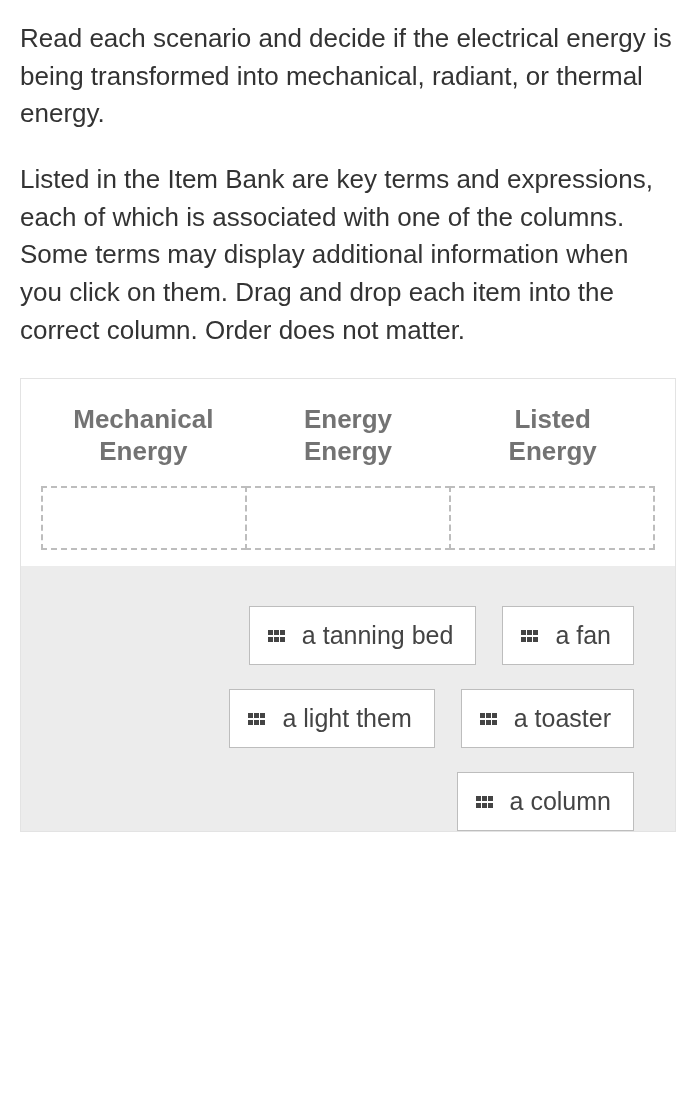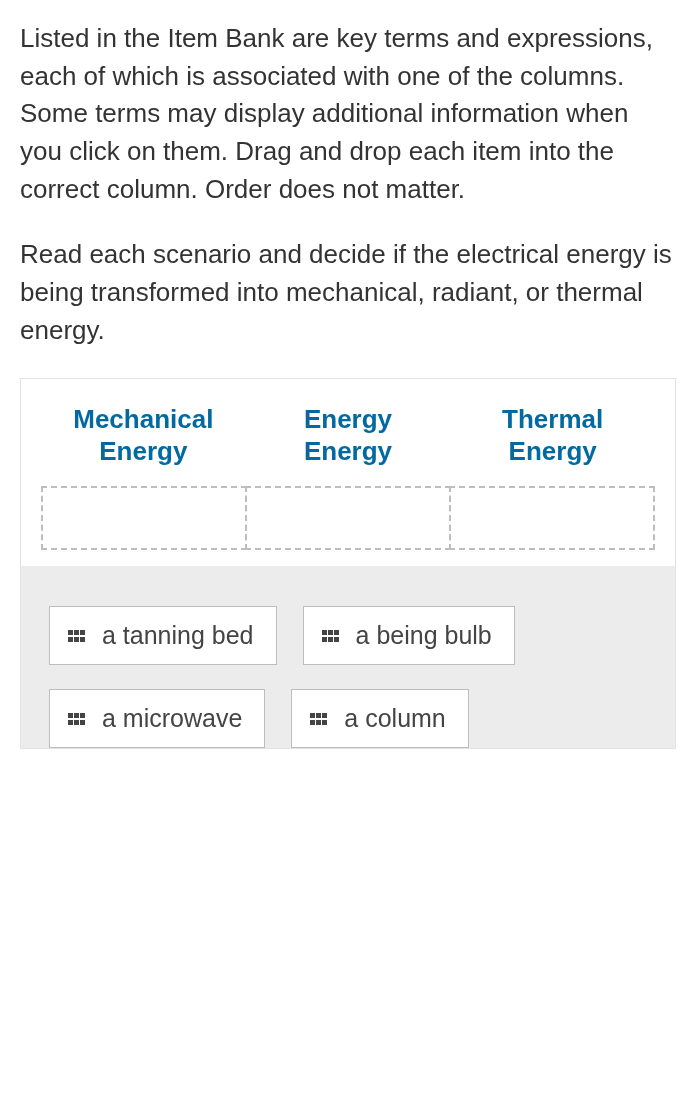--- a/index.html
+++ b/index.html
@@ -31,21 +31,21 @@
   }
   .columns-row {
     display: flex;
     width: 100%;
   }
   .col-head {
     flex: 1 1 0;
     text-align: center;
     font-size: 26px;
     font-weight: 700;
-    color: #0369a1;
+    color: #737373;
     line-height: 1.25;
     padding: 0 6px;
   }
   .dropzones {
     display: flex;
     padding: 0 20px 16px 20px;
     background: #fff;
   }
   .dropzone {
     flex: 1 1 0;
@@ -54,21 +54,21 @@
     margin: 0;
   }
   .dropzone + .dropzone {
     border-left: 2px dashed #bdbdbd;
     margin-left: -2px;
   }
   .bank {
     padding: 40px 41px 0 28px;
     display: flex;
     flex-wrap: wrap;
-    justify-content: flex-start;
+    justify-content: flex-end;
     gap: 24px 26px;
   }
   .chip {
     background: #fff;
     border: 1px solid #bdbdbd;
     padding: 14px 22px 14px 18px;
     font-size: 25px;
     color: #444;
     display: inline-flex;
     align-items: center;
@@ -91,38 +91,38 @@
     background: #444;
     margin-right: 1px;
   }
 </style>
 </head>
 <body>
 
 <div class="wrap">
 
   <div class="instructions">
+    <p>Read each scenario and decide if the electrical energy is being transformed into mechanical, radiant, or thermal energy.</p>
     <p>Listed in the Item Bank are key terms and expressions, each of which is associated with one of the columns. Some terms may display additional information when you click on them. Drag and drop each item into the correct column. Order does not matter.</p>
-    <p>Read each scenario and decide if the electrical energy is being transformed into mechanical, radiant, or thermal energy.</p>
   </div>
 
   <div class="board">
 
     <div class="columns-header">
       <div class="columns-row">
         <div class="col-head">
           <span>Mechanical</span><br>
           <span>Energy</span>
         </div>
         <div class="col-head">
           <span>Energy</span><br>
           <span>Energy</span>
         </div>
         <div class="col-head">
-          <span>Thermal</span><br>
+          <span>Listed</span><br>
           <span>Energy</span>
         </div>
       </div>
     </div>
 
     <div class="dropzones">
       <div class="dropzone"></div>
       <div class="dropzone"></div>
       <div class="dropzone"></div>
     </div>
@@ -133,28 +133,35 @@
             <span class="row"><span class="dot"></span><span class="dot"></span><span class="dot"></span></span>
             <span class="row"><span class="dot"></span><span class="dot"></span><span class="dot"></span></span>
           </span>
         <span>a tanning bed</span>
       </div>
       <div class="chip">
         <span class="grip">
             <span class="row"><span class="dot"></span><span class="dot"></span><span class="dot"></span></span>
             <span class="row"><span class="dot"></span><span class="dot"></span><span class="dot"></span></span>
           </span>
-        <span>a being bulb</span>
+        <span>a fan</span>
       </div>
       <div class="chip">
         <span class="grip">
             <span class="row"><span class="dot"></span><span class="dot"></span><span class="dot"></span></span>
             <span class="row"><span class="dot"></span><span class="dot"></span><span class="dot"></span></span>
           </span>
-        <span>a microwave</span>
+        <span>a light them</span>
+      </div>
+      <div class="chip">
+        <span class="grip">
+            <span class="row"><span class="dot"></span><span class="dot"></span><span class="dot"></span></span>
+            <span class="row"><span class="dot"></span><span class="dot"></span><span class="dot"></span></span>
+          </span>
+        <span>a toaster</span>
       </div>
       <div class="chip">
         <span class="grip">
             <span class="row"><span class="dot"></span><span class="dot"></span><span class="dot"></span></span>
             <span class="row"><span class="dot"></span><span class="dot"></span><span class="dot"></span></span>
           </span>
         <span>a column</span>
       </div>
     </div>
 

